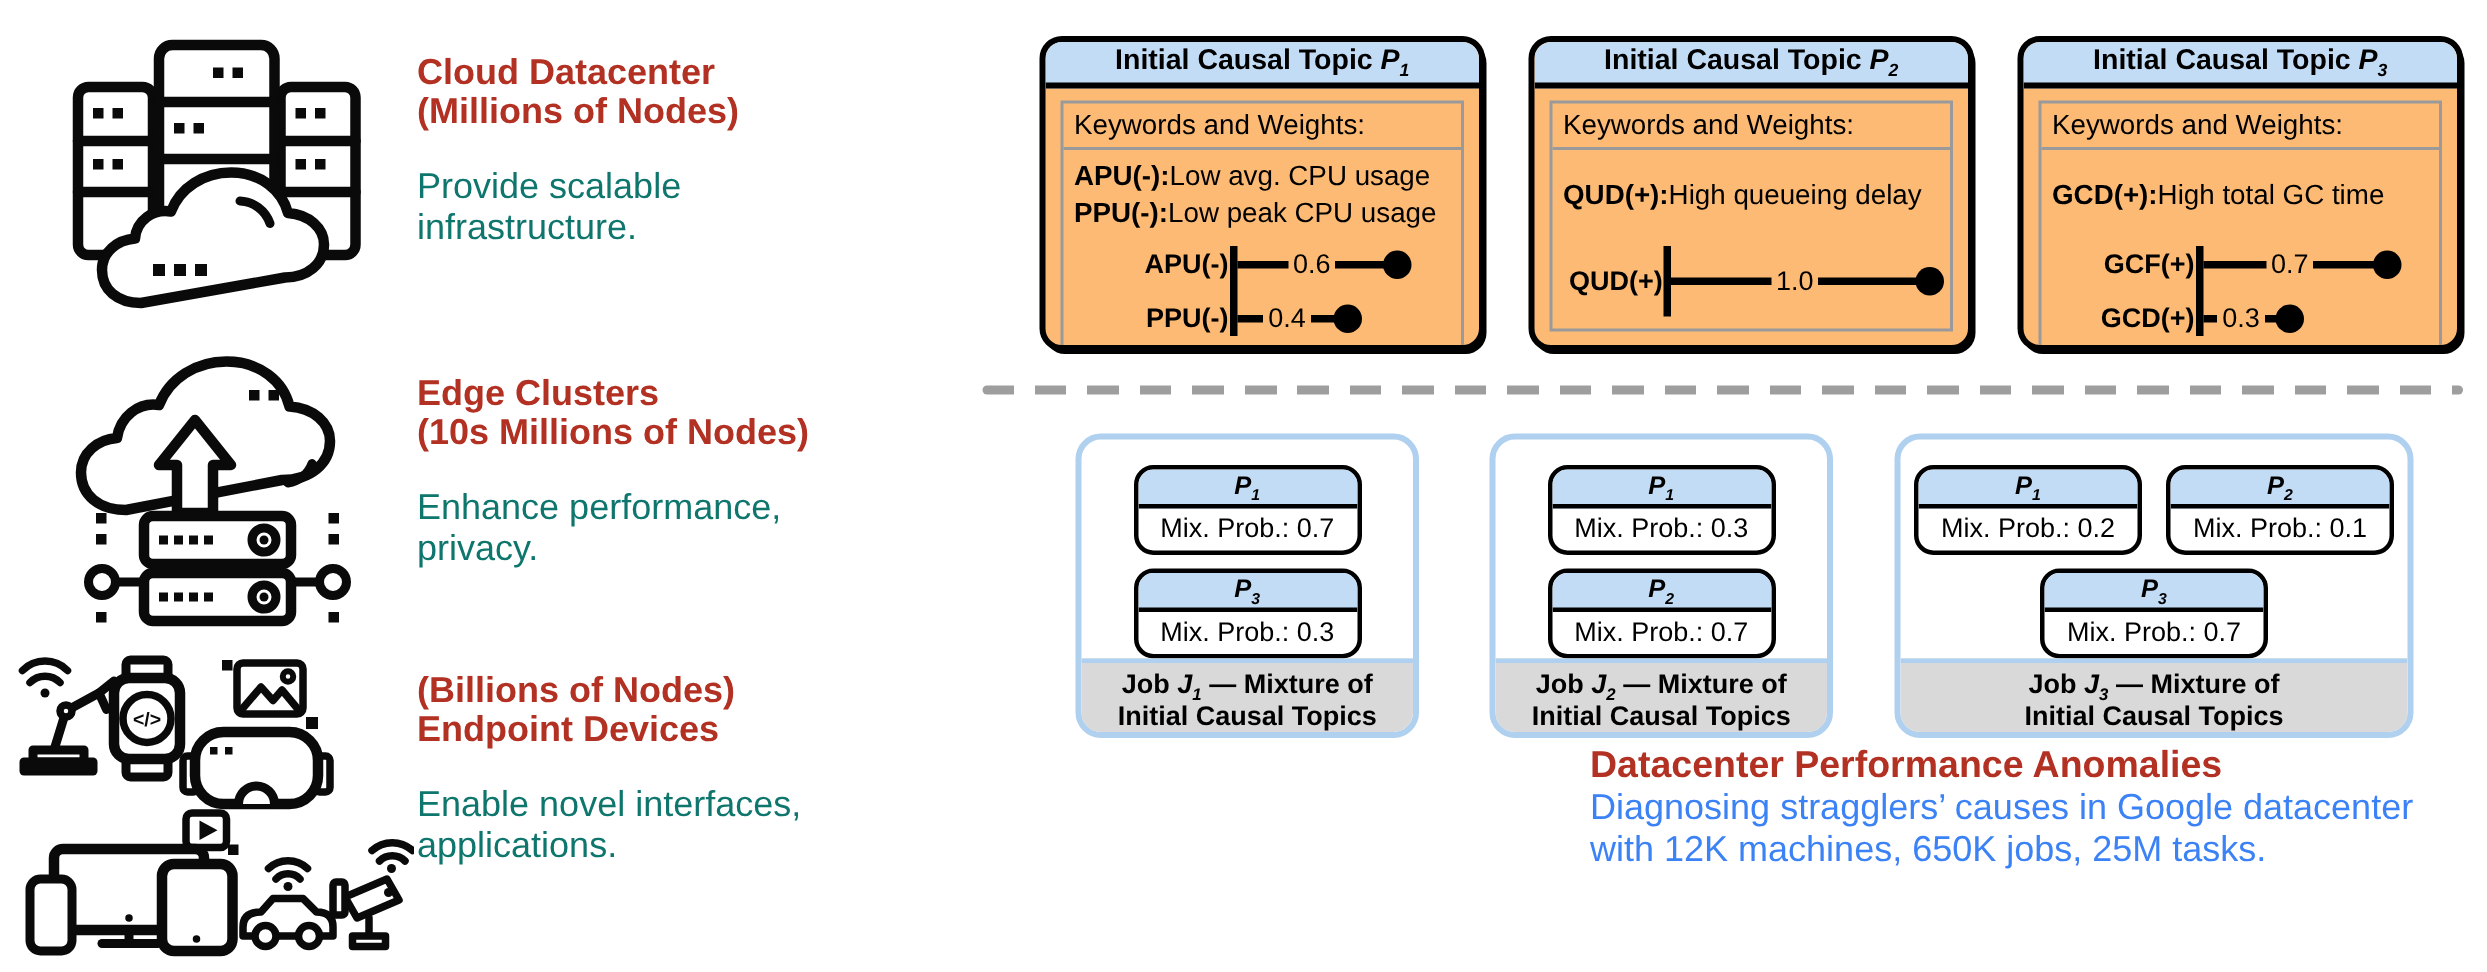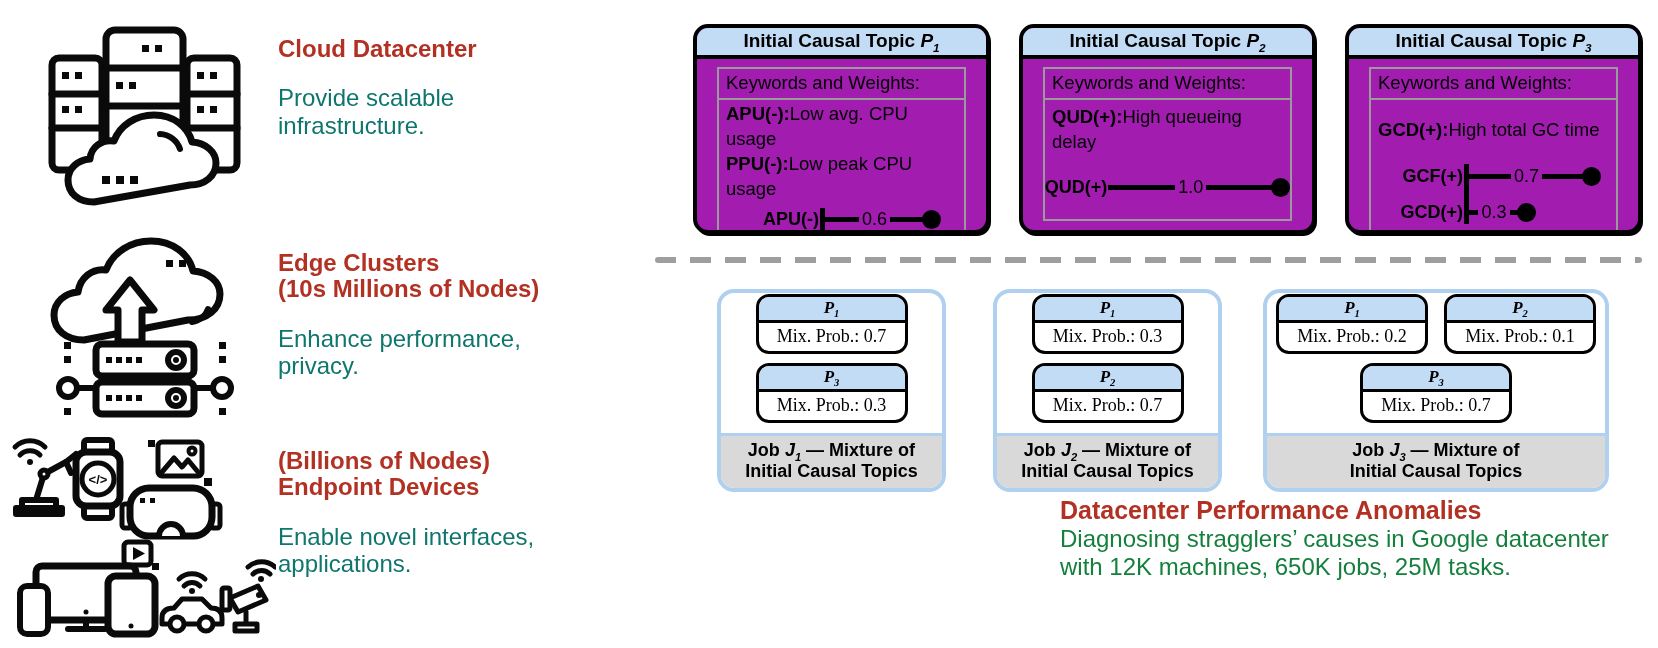--- a/index.html
+++ b/index.html
@@ -9,27 +9,27 @@
   .tier{position:absolute;}
   .tier-icon{position:absolute;}
   .tier-text{position:absolute;width:350px;}
   .tier-title{color:#B23123;font-weight:bold;font-size:24px;line-height:1.1;}
   .tier-title span{display:block;}
   .tier-desc{color:#0f766e;font-size:24px;line-height:1.15;margin-top:22px;}
   .tier-desc span{display:block;}
   
   .topics-row{position:absolute;left:693px;top:24px;display:flex;gap:29px;}
   .topic-box{width:297px;height:210px;box-sizing:border-box;border:4px solid #000;
-             border-radius:15px;background:#a21caf;overflow:hidden;box-shadow:2px 3px 0 -1px #000;
+             border-radius:15px;background:#fdba74;overflow:hidden;box-shadow:2px 3px 0 -1px #000;
              display:flex;flex-direction:column;}
   .topic-header{background:#C3DCF5;border-bottom:4px solid #000;text-align:center;
                 font-weight:bold;font-size:19px;padding:2px 0 3px;}
   .sym{font-style:italic;font-weight:bold;}
   sub.sym-sub{font-size:0.62em;font-style:italic;font-weight:bold;line-height:0;}
-  .topic-inner{flex:1;margin:8px 20px 9px;border:2px solid #9a9a9a;display:flex;flex-direction:column;}
+  .topic-inner{flex:1;margin:8px 10px 9px;border:2px solid #9a9a9a;display:flex;flex-direction:column;}
   .kw-header{border-bottom:2px solid #9a9a9a;font-size:18.5px;padding:3px 7px 4px;}
   .kw-lines{min-height:56px;display:flex;flex-direction:column;justify-content:center;
             padding:2px 7px;font-size:18.5px;line-height:1.35;}
   .kw-line b{font-weight:bold;}
   .mini-chart{flex:1;display:flex;align-items:center;justify-content:center;padding:2px 4px 6px;}
   .chart-labels{display:flex;flex-direction:column;gap:8px;width:78px;}
   .chart-label{height:28px;display:flex;align-items:center;justify-content:flex-end;
                font-weight:bold;font-size:18px;padding-right:1px;white-space:nowrap;}
   .chart-axis{width:5px;background:#000;align-self:stretch;margin:2px 0;}
   .chart-bars{display:flex;flex-direction:column;gap:8px;}
@@ -41,34 +41,34 @@
   
   .divider{position:absolute;left:655px;top:257px;width:987px;height:6px;
            background:repeating-linear-gradient(90deg,#9e9e9e 0 21px,transparent 21px 35px);
            border-radius:3px;}
   
   .job-box{position:absolute;top:289px;height:203px;box-sizing:border-box;background:#fff;
            border:4px solid #AFD0EE;border-radius:17px;overflow:hidden;display:flex;flex-direction:column;}
   #job1{left:717px;width:229px;}
   #job2{left:993px;width:229px;}
   #job3{left:1263px;width:346px;}
-  .job-body{flex:1;display:flex;flex-direction:column;align-items:center;gap:9px;padding-top:1px;font-family:Liberation Serif, serif;}
+  .job-body{flex:1;display:flex;flex-direction:column;align-items:center;gap:9px;padding-top:17px;}
   .job-body.wrap{flex-direction:row;flex-wrap:wrap;justify-content:center;align-items:flex-start;
                  align-content:flex-start;gap:9px 16px;}
   .pmini{width:152px;box-sizing:border-box;border:3px solid #000;border-radius:13px;
          overflow:hidden;background:#fff;flex-shrink:0;}
   .pmini-header{background:#C3DCF5;border-bottom:3px solid #000;text-align:center;
                 font-weight:bold;font-style:italic;font-size:17px;padding:1px 0 2px;}
   .pmini-body{text-align:center;font-size:18px;padding:3px 2px 4px;white-space:nowrap;}
   .job-footer{background:#D9D9D9;border-top:3px solid #AFD0EE;text-align:center;font-weight:bold;
               font-size:18px;line-height:1.18;padding:4px 2px 6px;}
   
   .caption{position:absolute;left:1060px;top:496px;width:592px;text-align:left;}
   .caption-title{color:#B23123;font-weight:bold;font-size:25px;line-height:1.15;}
-  .caption-line{color:#15803d;font-size:24px;line-height:1.18;}
+  .caption-line{color:#3b82f6;font-size:24px;line-height:1.18;}
   svg .stroke{stroke:#0a0a0a;fill:none;stroke-linecap:round;stroke-linejoin:round;}
   svg .fillw{fill:#fff;}
   svg .filld{fill:#0a0a0a;stroke:none;}
 </style>
 </head>
 <body>
 
 <div id="stage">
 
   <div class="tier">
@@ -109,20 +109,21 @@
           <path d="M118,118 a22,22 0 0 1 20,15" stroke-width="6"></path>
           <rect class="filld" x="60" y="160" width="8" height="8"></rect>
             <rect class="filld" x="74" y="160" width="8" height="8"></rect>
             <rect class="filld" x="88" y="160" width="8" height="8"></rect>
         </g>
       </g>
     </svg>
     <div class="tier-text" style="left:278px;top:36px;">
       <div class="tier-title">
         <span>Cloud Datacenter</span>
+        <span>(Millions of Nodes)</span>
       </div>
       <div class="tier-desc">
         <span>Provide scalable</span>
         <span>infrastructure.</span>
       </div>
     </div>
   </div>
 
   <div class="tier">
     <svg class="tier-icon" style="left:40px;top:222px;" width="210" height="200" viewBox="0 0 210 200">

